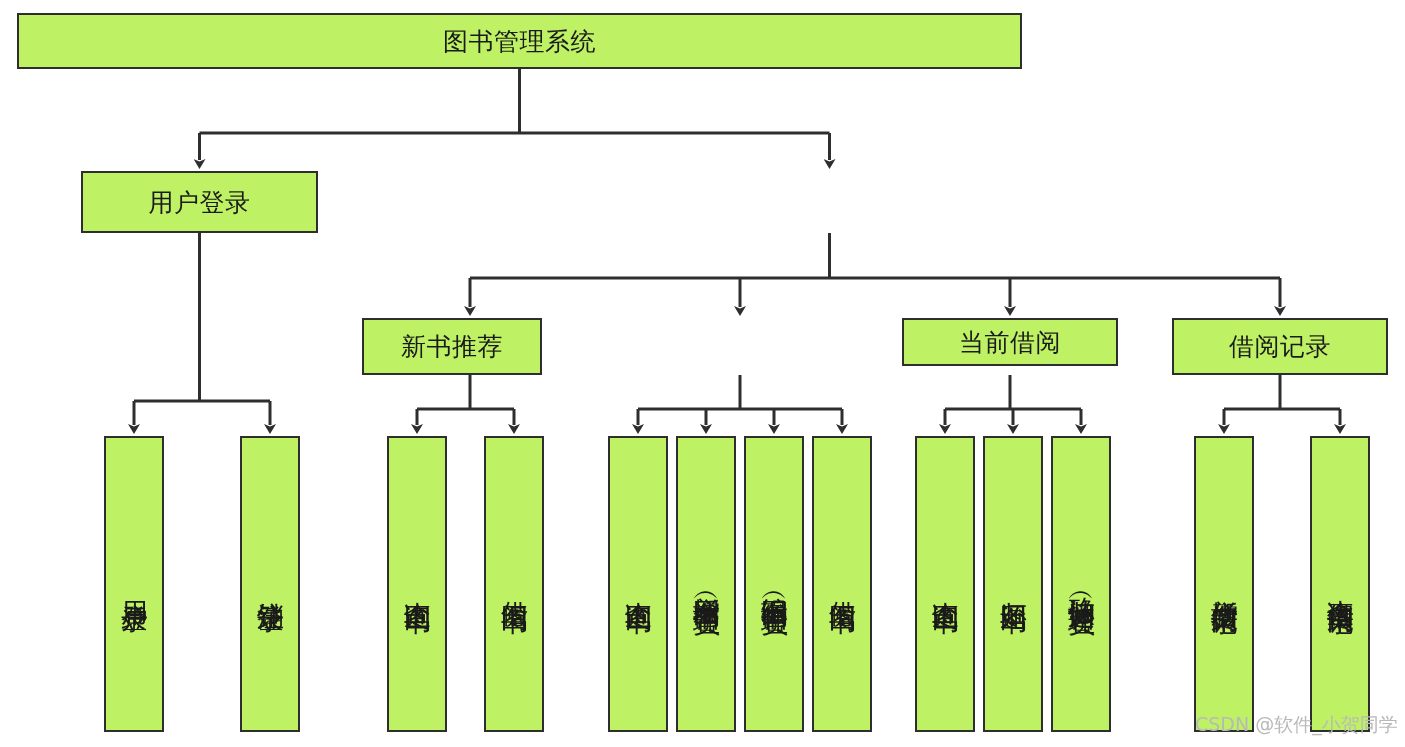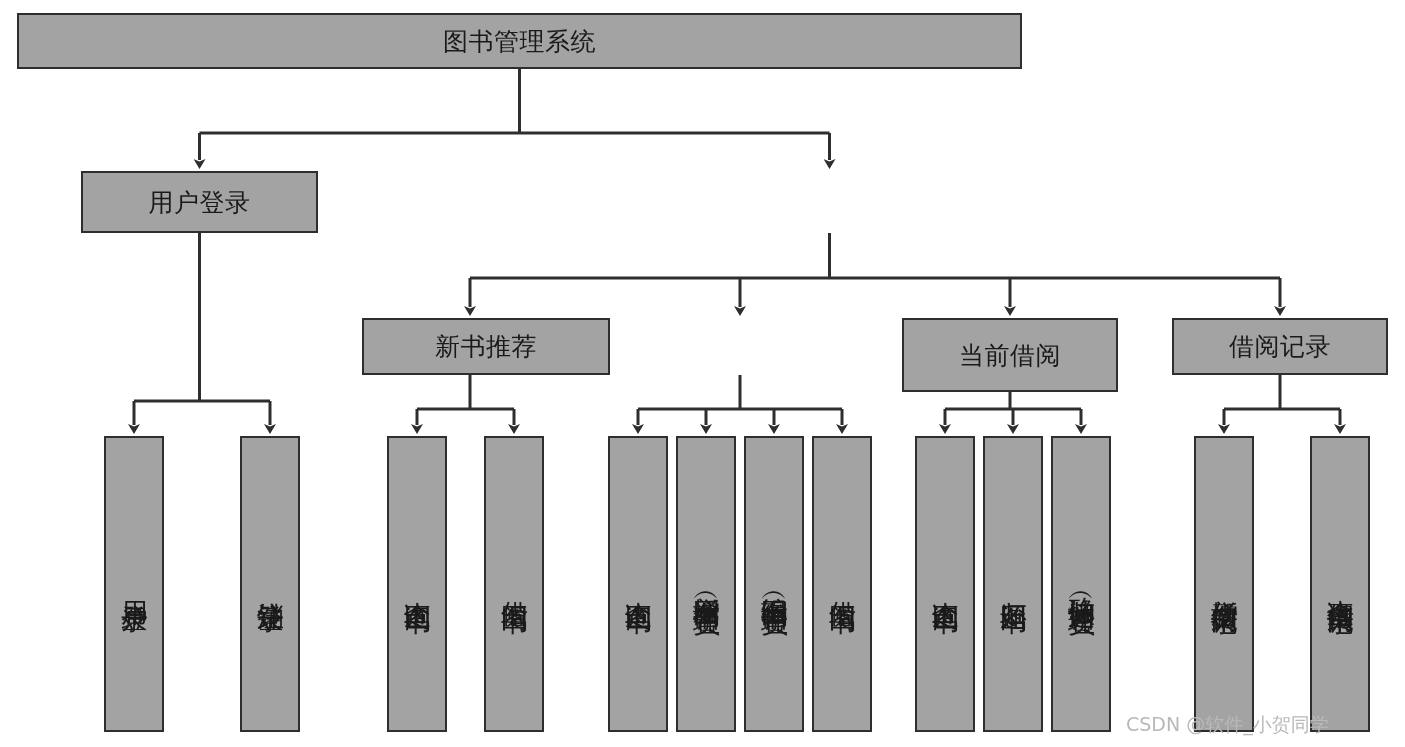--- a/index.html
+++ b/index.html
@@ -24,21 +24,21 @@
     position: absolute;
     left: 0;
     top: 0;
     width: 1405px;
     height: 747px;
     pointer-events: none;
   }
   .node {
     position: absolute;
     box-sizing: border-box;
-    background: #a3a3a3;
+    background: #bef264;
     border: 2px solid #2e2e2e;
     display: flex;
     align-items: center;
     justify-content: center;
     color: #1a1a1a;
     z-index: 2;
   }
   .node-label {
     display: block;
     text-align: center;
@@ -55,21 +55,21 @@
   .node.vertical .node-label {
     writing-mode: vertical-rl;
     text-orientation: upright;
     font-size: 27px;
     line-height: 1.0;
     letter-spacing: 2px;
     max-height: 276px;
   }
   .watermark {
     position: absolute;
-    left: 1126px;
+    left: 1195px;
     top: 712px;
     font-size: 19px;
     color: #b9b9b9;
     white-space: nowrap;
     z-index: 3;
     font-family: "DejaVu Sans", sans-serif;
   }
 </style>
 </head>
 <body>
@@ -120,24 +120,24 @@
   </svg>
 
   <div class="node horizontal" id="node-root" style="left: 17px; top: 13px; width: 1005px; height: 56px;">
     <span class="node-label">图书管理系统</span>
   </div>
 
   <div class="node horizontal" id="node-user-login" style="left: 81px; top: 171px; width: 237px; height: 62px;">
     <span class="node-label">用户登录</span>
   </div>
 
-  <div class="node horizontal" id="node-new-book-recommend" style="left: 362px; top: 318px; width: 248px; height: 57px;">
+  <div class="node horizontal" id="node-new-book-recommend" style="left: 362px; top: 318px; width: 180px; height: 57px;">
     <span class="node-label">新书推荐</span>
   </div>
-  <div class="node horizontal" id="node-current-borrow" style="left: 902px; top: 318px; width: 216px; height: 74px;">
+  <div class="node horizontal" id="node-current-borrow" style="left: 902px; top: 318px; width: 216px; height: 48px;">
     <span class="node-label">当前借阅</span>
   </div>
   <div class="node horizontal" id="node-borrow-record" style="left: 1172px; top: 318px; width: 216px; height: 57px;">
     <span class="node-label">借阅记录</span>
   </div>
 
   <div class="node vertical" id="node-leaf-user-login" style="left: 104px; top: 436px; width: 60px; height: 296px;">
     <span class="node-label">用户登录</span>
   </div>
   <div class="node vertical" id="node-leaf-logout" style="left: 240px; top: 436px; width: 60px; height: 296px;">

